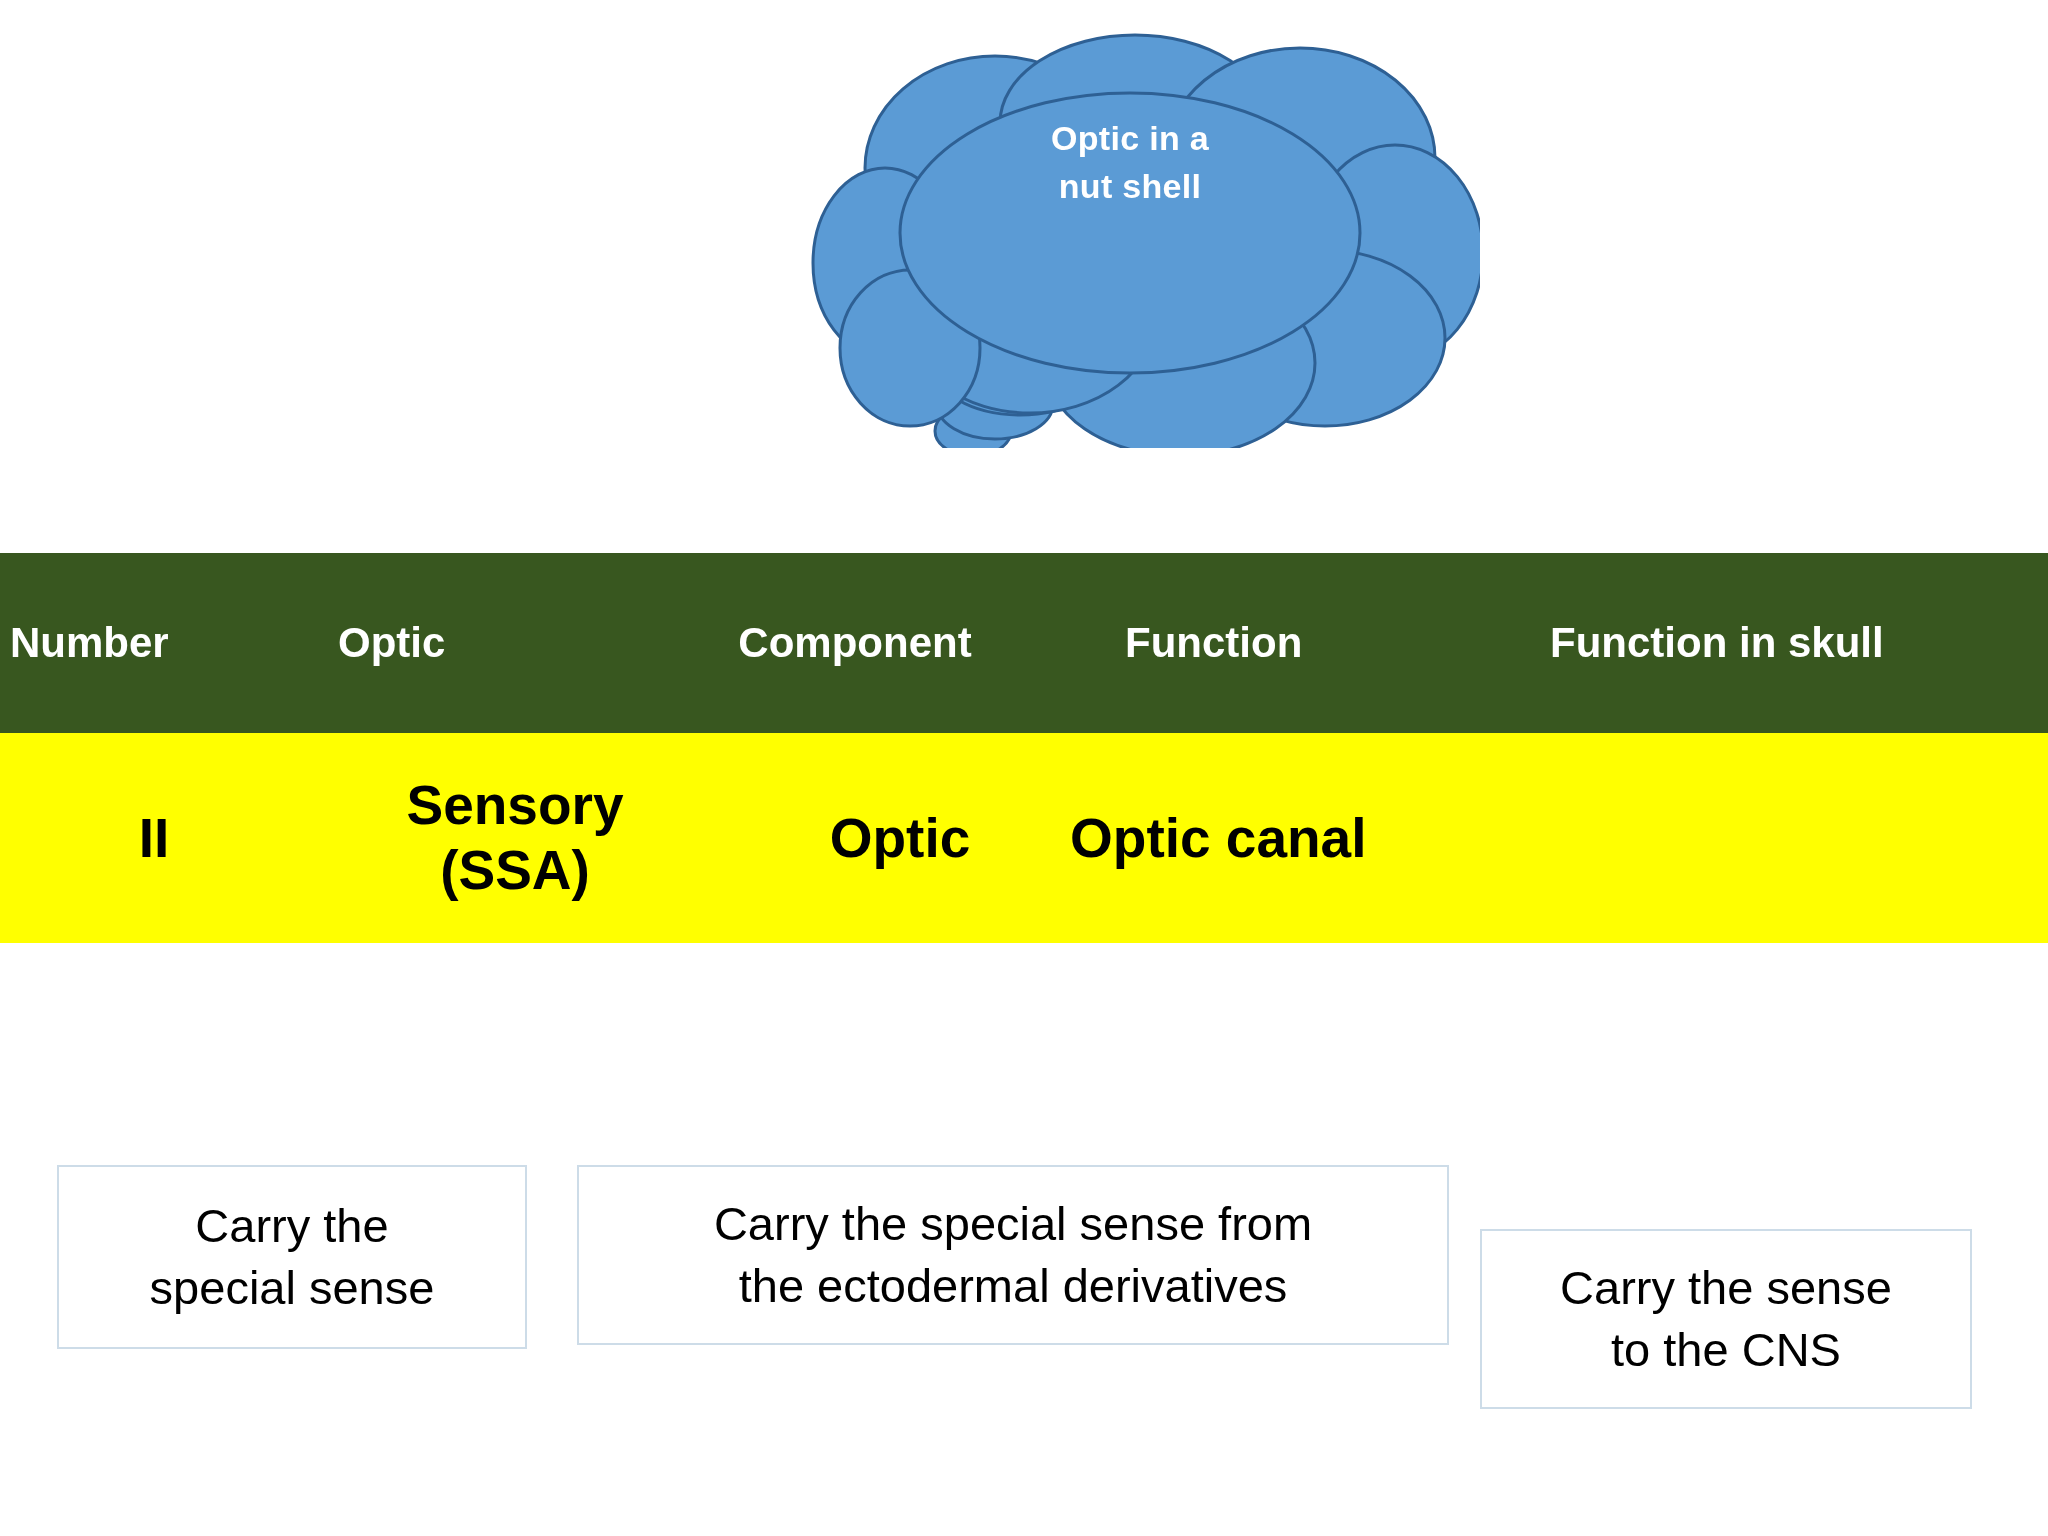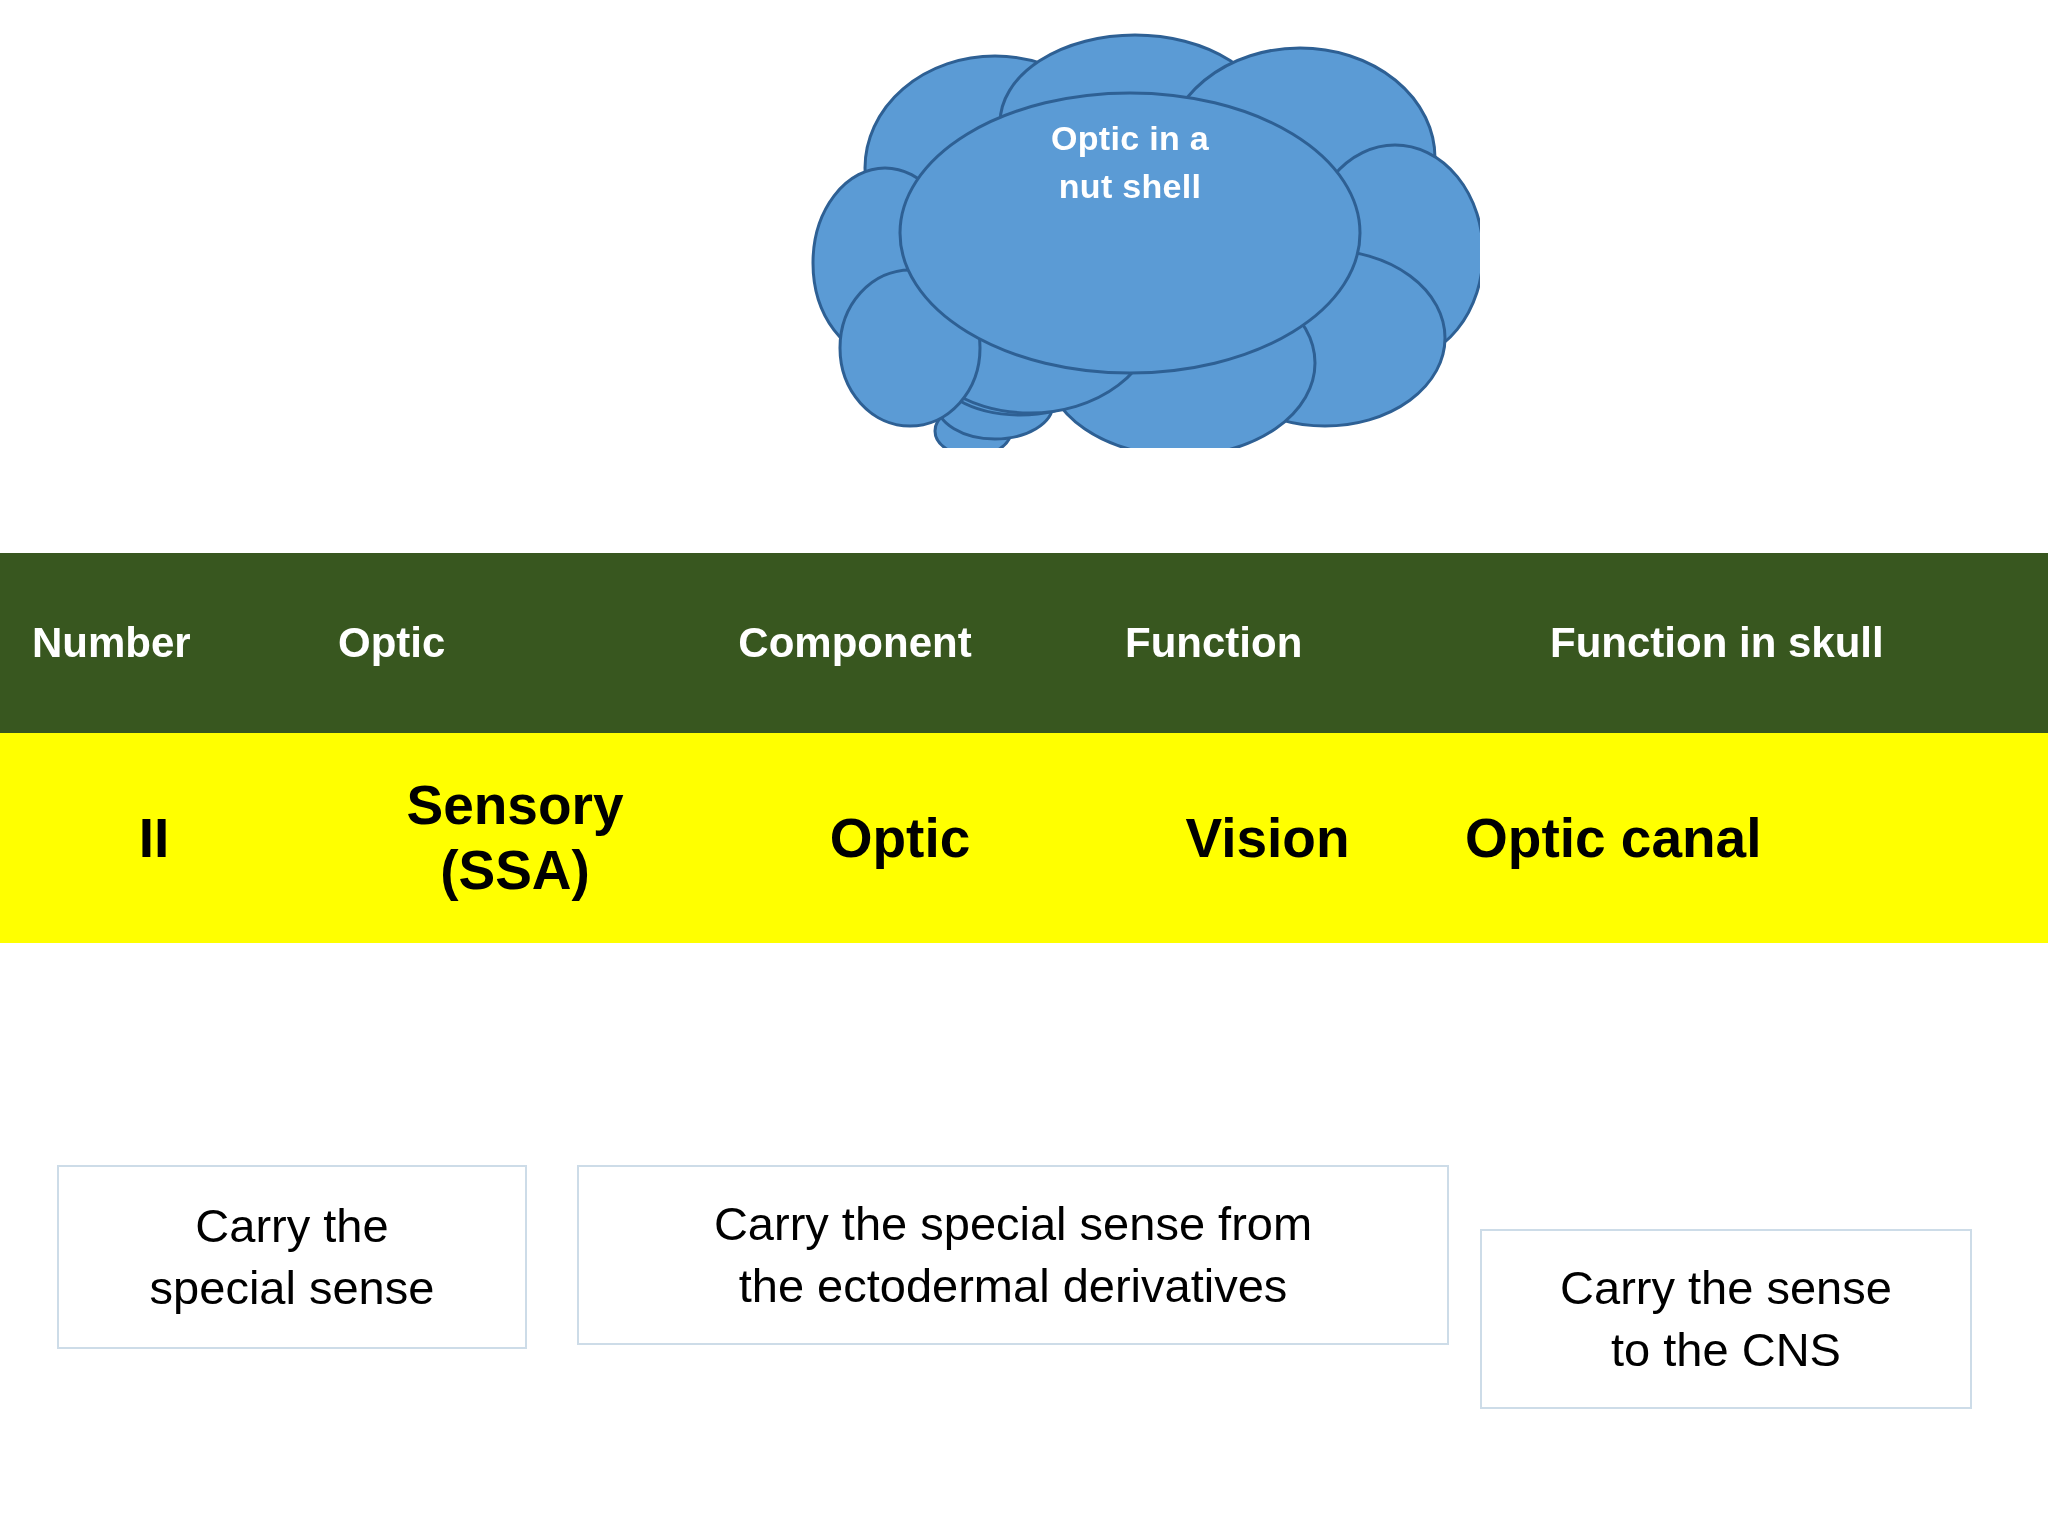--- a/index.html
+++ b/index.html
@@ -75,21 +75,21 @@
   #data-row .cell {
     color: #000000;
     font-weight: bold;
     font-size: 55px;
     font-family: "Liberation Sans", sans-serif;
     line-height: 1.18;
     white-space: pre-line;
   }
   .cell { box-sizing: border-box; }
 
-  .c-number    { width: 300px; padding-left: 32px; text-align: left; }
+  .c-number    { width: 300px; padding-left: 10px; text-align: left; }
   .c-name      { width: 340px; padding-left: 38px; text-align: left; }
   .c-component { width: 430px; text-align: center; }
   .c-function  { width: 395px; padding-left: 55px; text-align: left; }
   .c-opening   { width: 583px; padding-left: 85px; text-align: left; }
 
   #data-row .c-number    { text-align: center; padding-left: 8px; }
   #data-row .c-name      { text-align: center; padding-left: 0; }
   #data-row .c-component { text-align: center; }
   #data-row .c-function  { text-align: center; padding-left: 0; }
   #data-row .c-opening   { text-align: left; padding-left: 0; }
@@ -151,21 +151,20 @@
     <div class="cell c-component">Component</div>
     <div class="cell c-function">Function</div>
     <div class="cell c-opening">Function in skull</div>
   </div>
 
   <div class="trow" id="data-row">
     <div class="cell c-number">II</div>
     <div class="cell c-component">Sensory
 (SSA)</div>
     <div class="cell c-name">Optic</div>
-    <div class="cell c-function">Vision</div>
     <div class="cell c-opening">Optic canal</div>
   </div>
 
 </div>
 
 <div class="callout" id="callout-1">Carry the
 special sense</div>
 <div class="callout" id="callout-2">Carry the special sense from
 the ectodermal derivatives</div>
 <div class="callout" id="callout-3">Carry the sense

